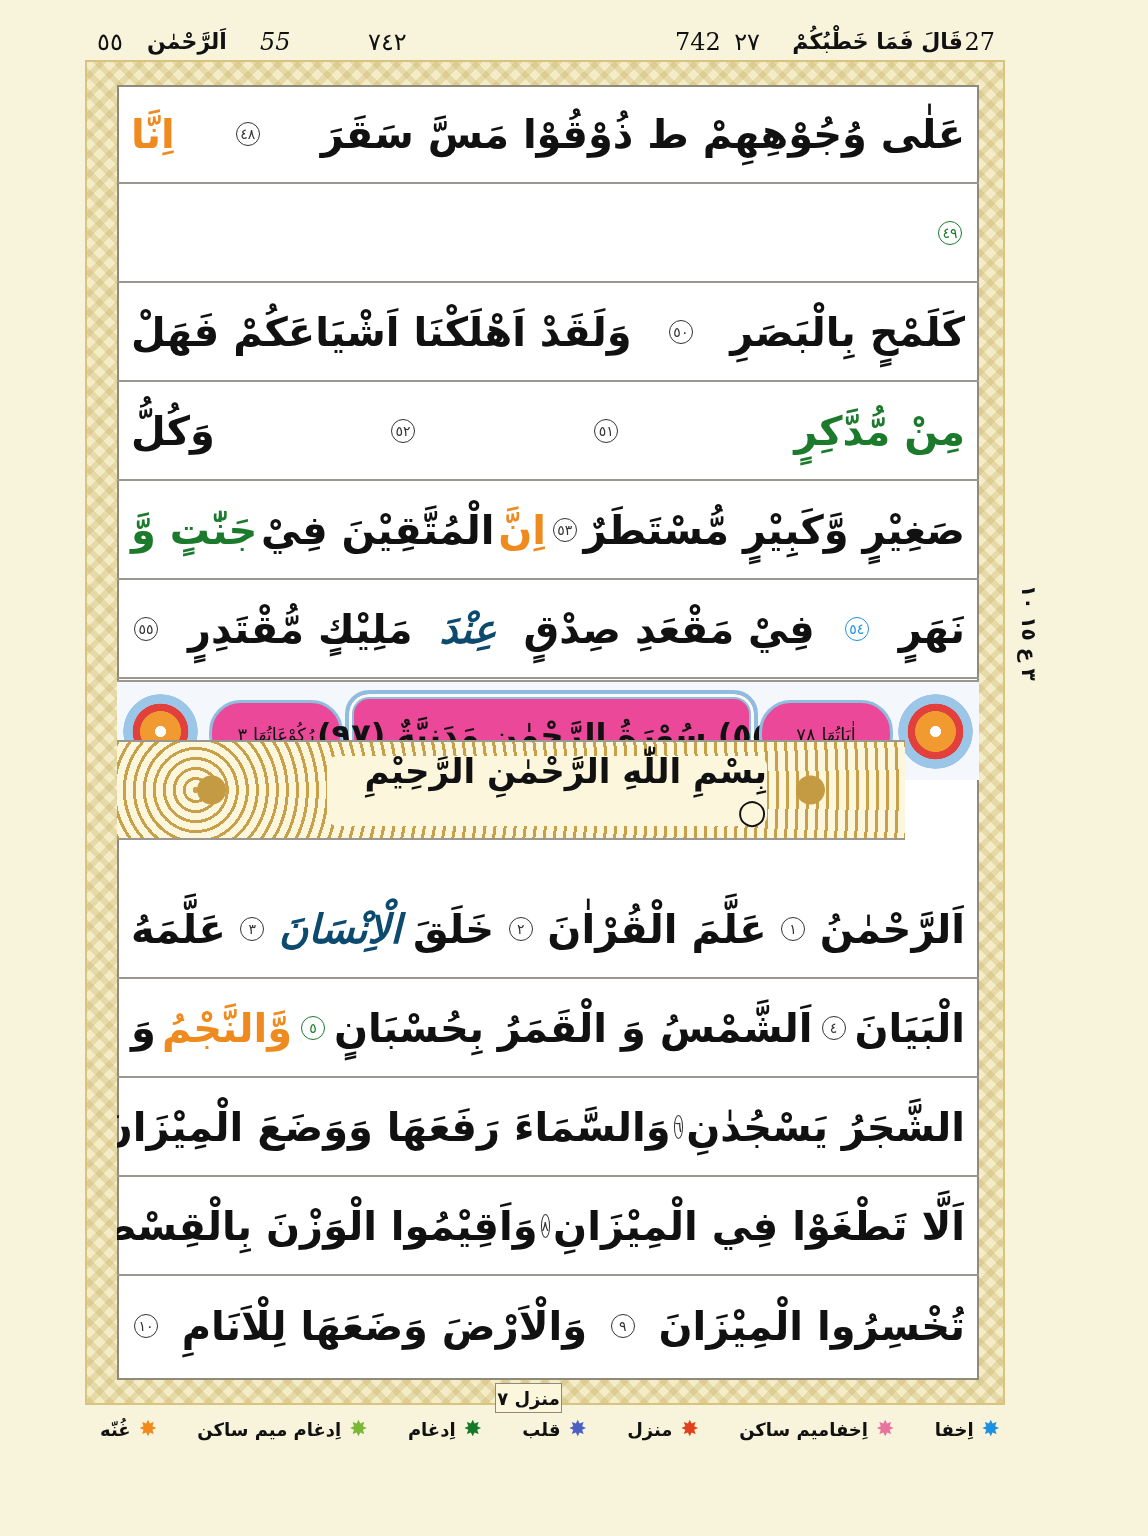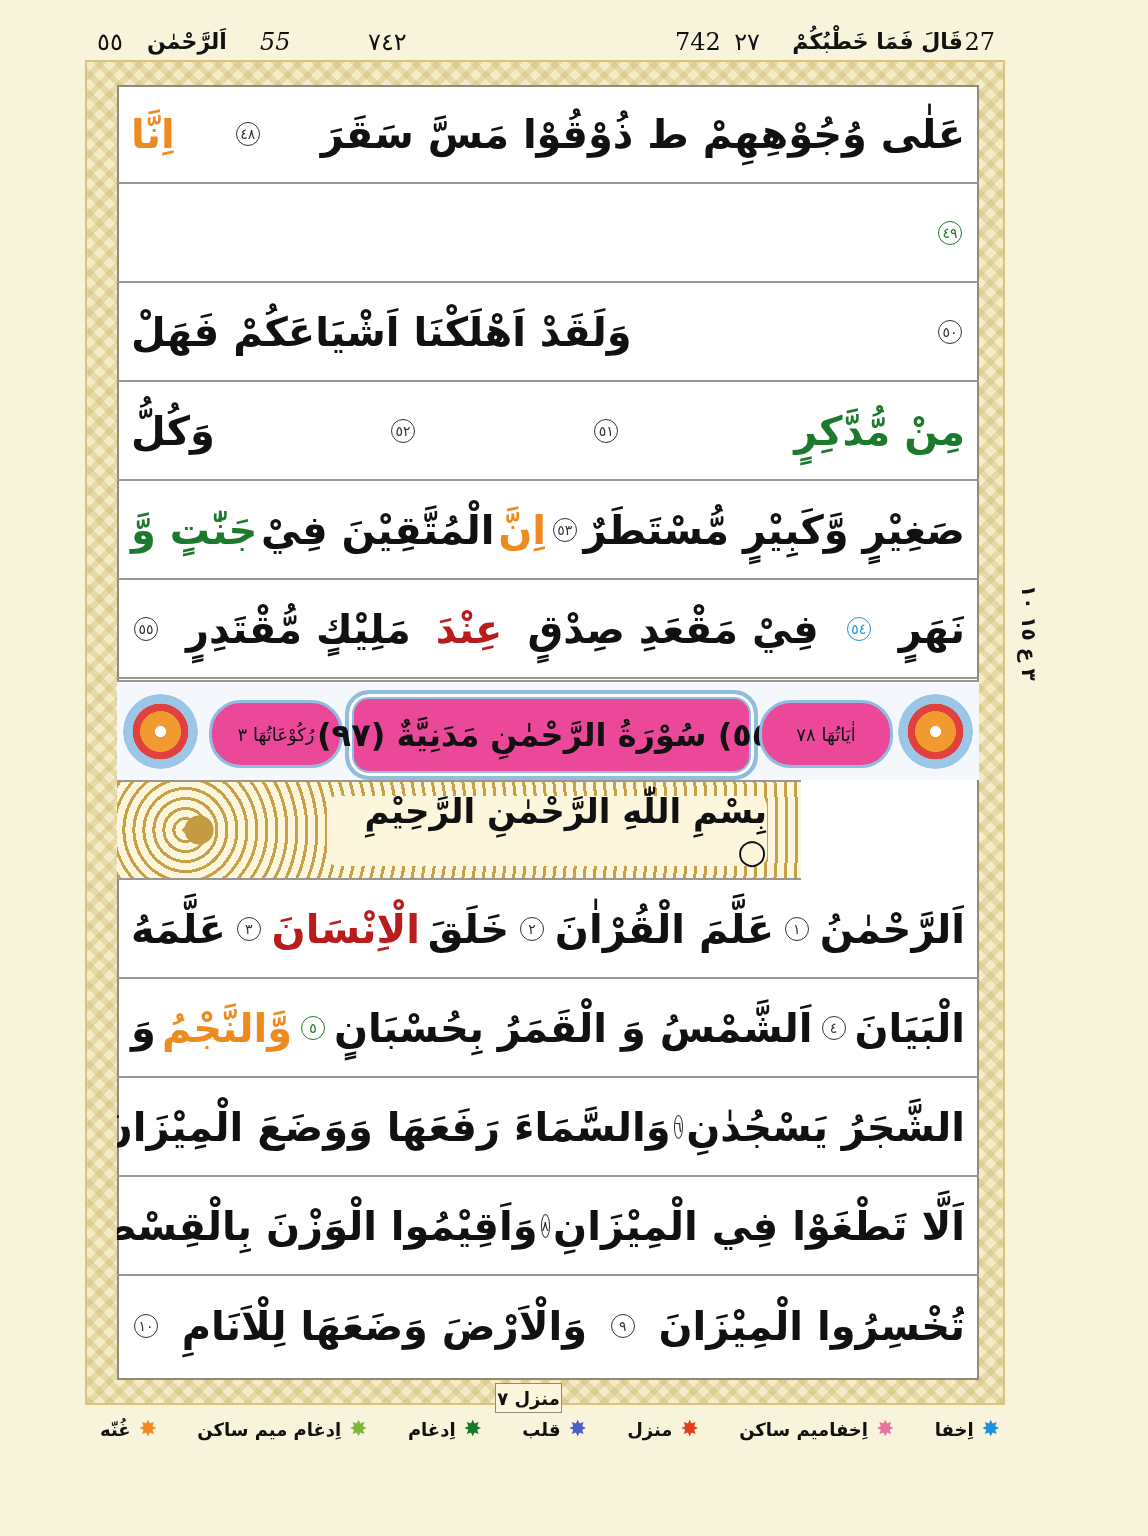--- a/index.html
+++ b/index.html
@@ -38,21 +38,21 @@
     direction: rtl;
     display: flex; align-items: center; justify-content: space-between;
     padding: 0 14px;
     font-family: "DejaVu Sans", sans-serif;
     font-size: 40px; font-weight: bold; color: #111;
     white-space: nowrap; overflow: hidden;
   }
   .line.last { border-bottom: none; }
   .seg { display: inline; }
   .c-orange { color: #ef8a1f; }
-  .c-blue { color: #b91c1c; }
+  .c-blue { color: #0c4a6e; font-style: italic; }
   .c-green { color: #1c7a2c; }
   .ayah {
     display: inline-flex; align-items: center; justify-content: center;
     width: 22px; height: 22px; border-radius: 50%; border: 1.5px solid #333;
     font-size: 14px; font-weight: normal; color: #333; margin: 8px 3px;
     vertical-align: middle;
   }
   .ayah.green { border-color: #1c7a2c; color: #1c7a2c; }
   .ayah.blue { border-color: #1e90e0; color: #1e90e0; }
   .surah-header {
@@ -72,21 +72,21 @@
     display: flex; align-items: center; justify-content: center;
     font-size: 18px; color: #111; white-space: nowrap;
     direction: rtl;
   }
   .cartouche.center {
     left: 228px; width: 405px; top: 8px; height: 82px; border-radius: 24px;
     font-size: 32px; font-weight: bold; border-width: 4px;
     box-shadow: inset 0 0 0 3px #fbfbf2, inset 0 0 0 5px #8fbde0;
   }
   .bismillah-band {
-    position: absolute; left: 117px; top: 780px; width: 684px; height: 100px;
+    position: absolute; left: 117px; top: 740px; width: 788px; height: 100px;
     background:
       radial-gradient(circle at 12% 50%, #c49a43 0 14px, rgba(0,0,0,0) 15px),
       radial-gradient(circle at 88% 50%, #c49a43 0 14px, rgba(0,0,0,0) 15px),
       repeating-radial-gradient(circle at 10% 50%, #c9a04a 0 3px, #fbf6dc 3px 10px),
       #fbf6dc;
     border-top: 2px solid #9a9690;
     border-bottom: 2px solid #9a9690;
     box-sizing: border-box;
   }
   .bismillah-inner {
@@ -135,20 +135,21 @@
 <div id="group1">
     <div class="line" style="top: 85px;">
       <span class="seg"> عَلٰى وُجُوْهِهِمْ ط ذُوْقُوْا مَسَّ سَقَرَ</span>
       <span class="ayah">٤٨</span>
       <span class="seg c-orange">اِنَّا</span>
     </div>
     <div class="line" style="top: 184px;">
       <span class="ayah green">٤٩</span>
     </div>
     <div class="line" style="top: 283px;">
+      <span class="seg">كَلَمْحٍ بِالْبَصَرِ</span>
       <span class="ayah">٥٠</span>
       <span class="seg">وَلَقَدْ اَهْلَكْنَا اَشْيَاعَكُمْ فَهَلْ</span>
     </div>
     <div class="line" style="top: 382px;">
       <span class="seg c-green">مِنْ مُّدَّكِرٍ</span>
       <span class="ayah">٥١</span>
       <span class="ayah">٥٢</span>
       <span class="seg">وَكُلُّ</span>
     </div>
     <div class="line" style="top: 481px;">

